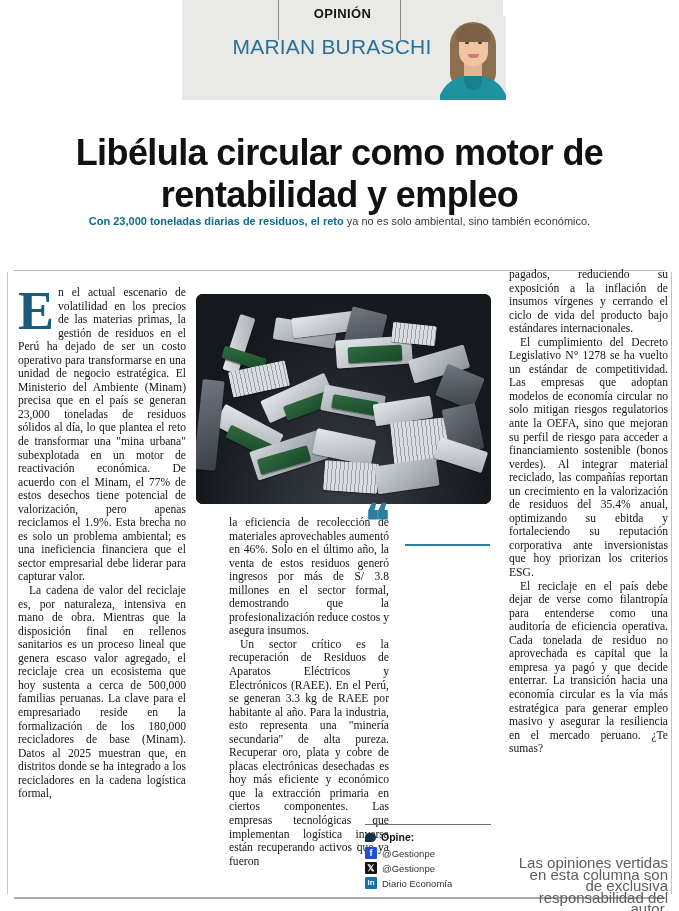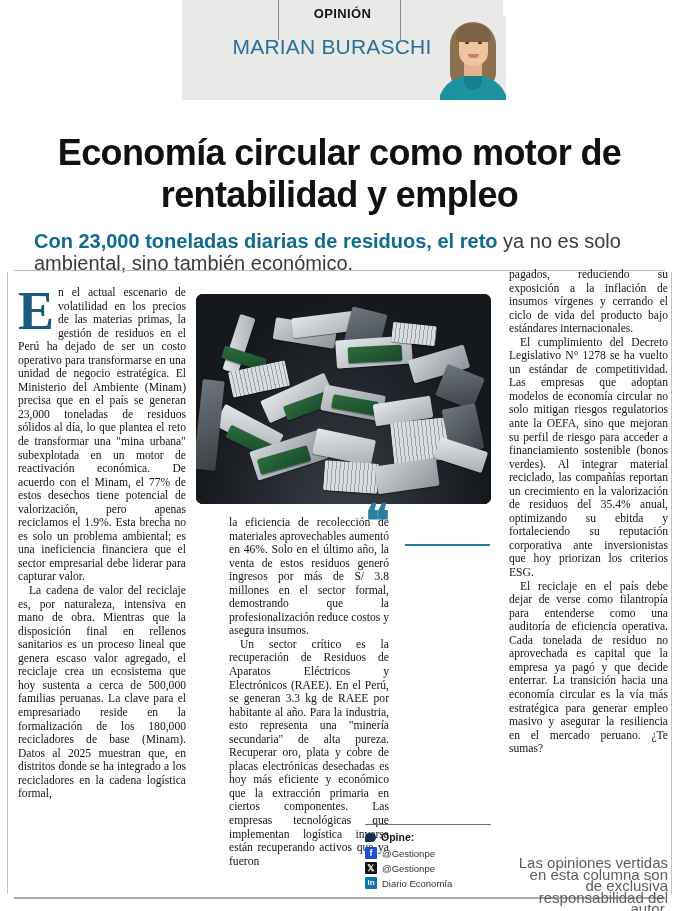--- a/index.html
+++ b/index.html
@@ -115,24 +115,25 @@
     font-family: "Liberation Sans", sans-serif;
     font-weight: bold;
     font-size: 36px;
     line-height: 42px;
     letter-spacing: -0.6px;
     color: #111111;
   }
   .subhead {
     position: absolute;
     left: 34px;
-    top: 230px;
+    top: 210px;
     width: 611px;
-    font-family: "Liberation Sans", sans-serif;
-    font-size: 20px;
+    text-align: center;
+    font-family: "Liberation Sans", sans-serif;
+    font-size: 11px;
     line-height: 22px;
     color: #3a3a3a;
   }
   .subhead b { color: #0f6c8c; font-weight: bold; }
 
   
   .rule-top {
     position: absolute;
     left: 14px;
     top: 270px;
@@ -313,21 +314,21 @@
     <div class="p-neck"></div>
     <div class="p-shoulders"></div>
     <div class="p-collar"></div>
     <div class="p-face"></div>
     <div class="p-hair-front"></div>
     <div class="p-eye l"></div>
     <div class="p-eye r"></div>
     <div class="p-mouth"></div>
   </div>
 
-  <h1 class="headline">Economía circular como motor de rentabilidad y empleo</h1>
+  <h1 class="headline">Libélula circular como motor de rentabilidad y empleo</h1>
   <div class="subhead">
     <b>Con 23,000 toneladas diarias de residuos, el reto</b><span> ya no es solo ambiental, sino también económico.</span>
   </div>
 
   <div class="rule-top"></div>
   <div class="rule-bottom"></div>
   <div class="edge-left"></div>
   <div class="edge-right"></div>
 
   <div class="photo">

